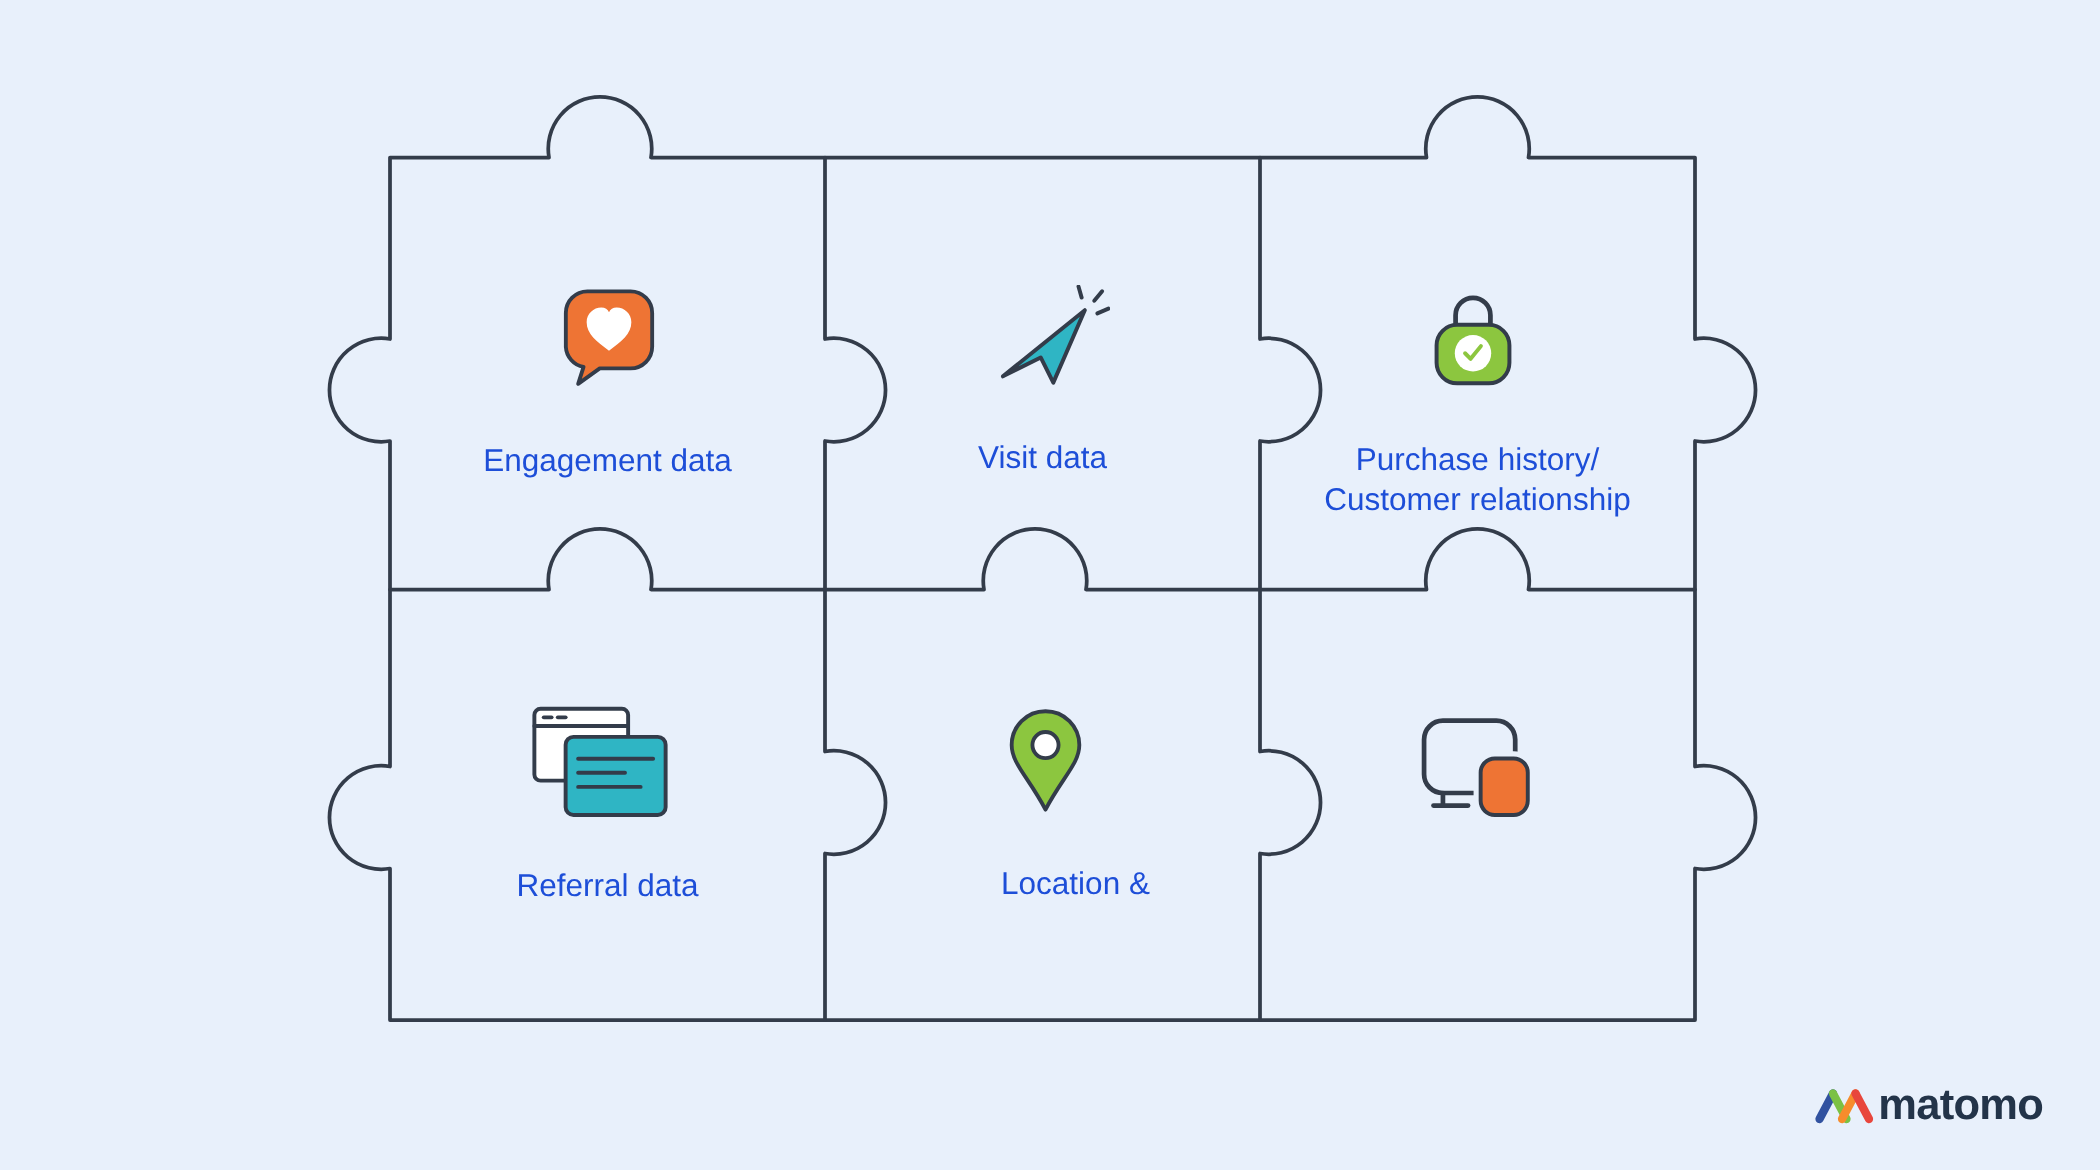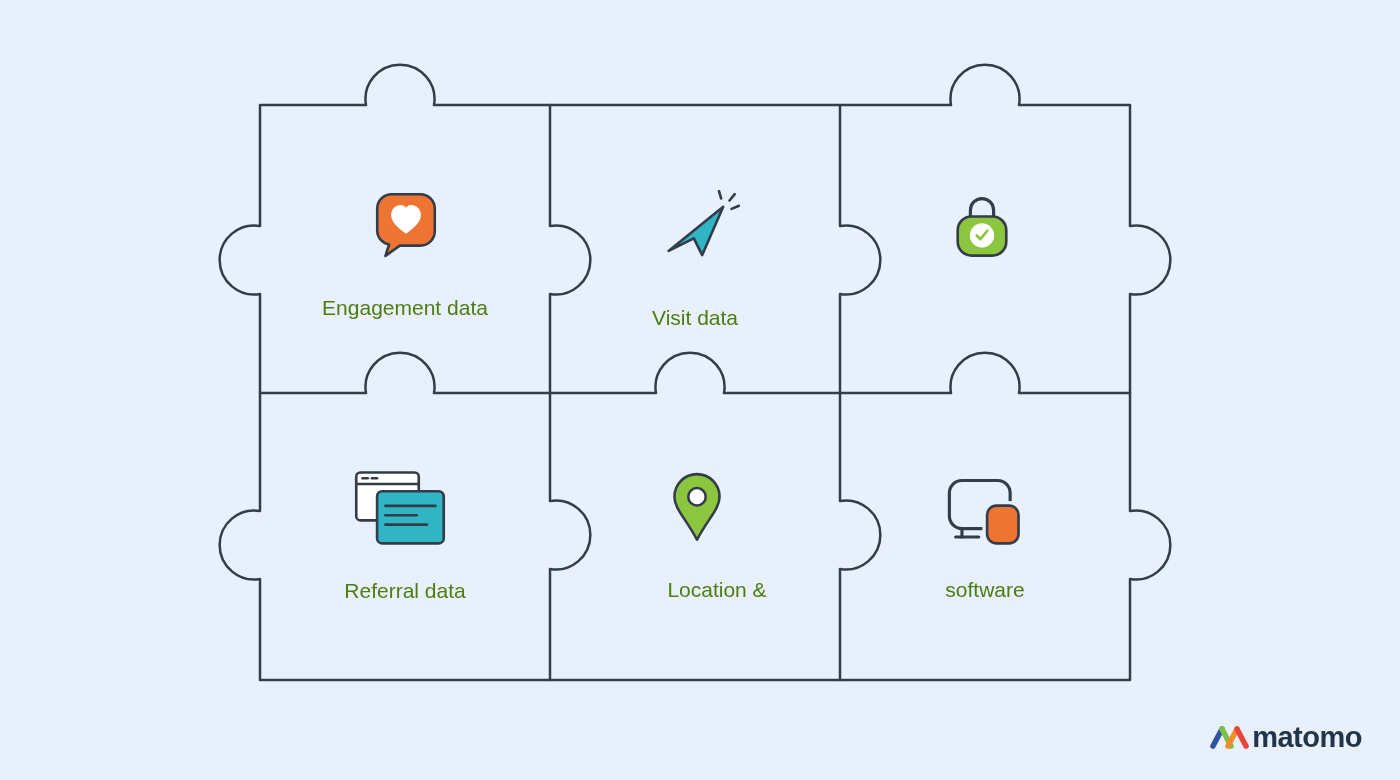--- a/index.html
+++ b/index.html
@@ -10,21 +10,21 @@
     background:#e8f0fb;
     overflow:hidden;
   }
   .puzzle-svg{position:absolute;left:0;top:0;}
   .icon{position:absolute;}
   .label{
     position:absolute;
     text-align:center;
     font-size:21px;
     line-height:27px;
-    color:#4d7c0f;
+    color:#1d4ed8;
   }
   .label span{display:block;}
   .logo{
     position:absolute;
     right:38px;
     bottom:26px;
     display:flex;
     align-items:center;
     gap:3px;
   }
@@ -87,31 +87,35 @@
   </div>
 
   <svg class="icon" style="left:656px;top:190px;" width="84" height="84" viewBox="0 0 80 80">
     <g stroke="#333c4a" stroke-width="2.5" stroke-linecap="round" stroke-linejoin="round">
       <path d="M64 16 L44 62 L36 46 L12 58 Z" fill="#2fb5c4"></path>
       <path d="M62 8 L60 1" fill="none"></path>
       <path d="M70 10 L75 4" fill="none"></path>
       <path d="M72 18 L79 15" fill="none"></path>
     </g>
   </svg>
-  <div class="label" style="left:545px;top:292px;width:300px;margin-top:12px;">
+  <div class="label" style="left:545px;top:292px;width:300px;">
     <span>Visit data</span>
     <span></span>
   </div>
 
   <svg class="icon" style="left:944px;top:188px;" width="76" height="76" viewBox="0 0 72 72">
     <path d="M25 29 V21 a11 11 0 0 1 22 0 V29" fill="none" stroke="#333c4a" stroke-width="3" stroke-linecap="round"></path>
     <rect x="13" y="27" width="46" height="37" rx="13" fill="#8cc63f" stroke="#333c4a" stroke-width="2.5"></rect>
     <circle cx="36" cy="45" r="11.5" fill="#ffffff"></circle>
     <path d="M31 45 l 3.5 3.5 L 41 40.5" fill="none" stroke="#8cc63f" stroke-width="2.5" stroke-linecap="round" stroke-linejoin="round"></path>
   </svg>
+  <div class="label" style="left:825px;top:293px;width:320px;">
+    <span>Purchase history/</span>
+    <span>Customer relationship</span>
+  </div>
 
   <svg class="icon" style="left:350px;top:466px;" width="100" height="88" viewBox="0 0 96 84">
     <g stroke="#333c4a" stroke-width="2.5" stroke-linecap="round">
       <rect x="6" y="6" width="60" height="46" rx="4" fill="#ffffff"></rect>
       <line x1="6" y1="17" x2="66" y2="17"></line>
       <line x1="12" y1="11.5" x2="17" y2="11.5"></line>
       <line x1="21" y1="11.5" x2="26" y2="11.5"></line>
       <rect x="26" y="24" width="64" height="50" rx="5" fill="#2fb5c4"></rect>
       <line x1="34" y1="38" x2="82" y2="38"></line>
       <line x1="34" y1="47" x2="64" y2="47"></line>
@@ -132,21 +136,20 @@
   </div>
 
   <svg class="icon" style="left:941px;top:474px;" width="88" height="80" viewBox="0 0 84 76">
     <rect x="8" y="6" width="58" height="46" rx="12" fill="none" stroke="#333c4a" stroke-width="3"></rect>
     <path d="M20 52 V60" fill="none" stroke="#333c4a" stroke-width="3" stroke-linecap="round"></path>
     <path d="M14 60 H36" fill="none" stroke="#333c4a" stroke-width="3" stroke-linecap="round"></path>
     <rect x="44" y="30" width="30" height="36" rx="9" fill="#e8f0fb" stroke="#e8f0fb" stroke-width="9"></rect>
     <rect x="44" y="30" width="30" height="36" rx="9" fill="#ee7434" stroke="#333c4a" stroke-width="2.5"></rect>
   </svg>
   <div class="label" style="left:835px;top:576px;width:300px;">
-    <span>software</span>
   </div>
 
   <div class="logo">
     <svg width="40" height="27" viewBox="0 0 40 26">
       <g fill="none" stroke-width="5.5" stroke-linecap="round" stroke-linejoin="round">
         <path d="M4 21.5 L13 4.5" stroke="#3152a0"></path>
         <path d="M13 4.5 L22 21.5" stroke="#7bc144"></path>
         <path d="M19 21.5 L28 4.5" stroke="#f68c2c"></path>
         <path d="M28 4.5 L37 21.5" stroke="#e8463c"></path>
       </g>

